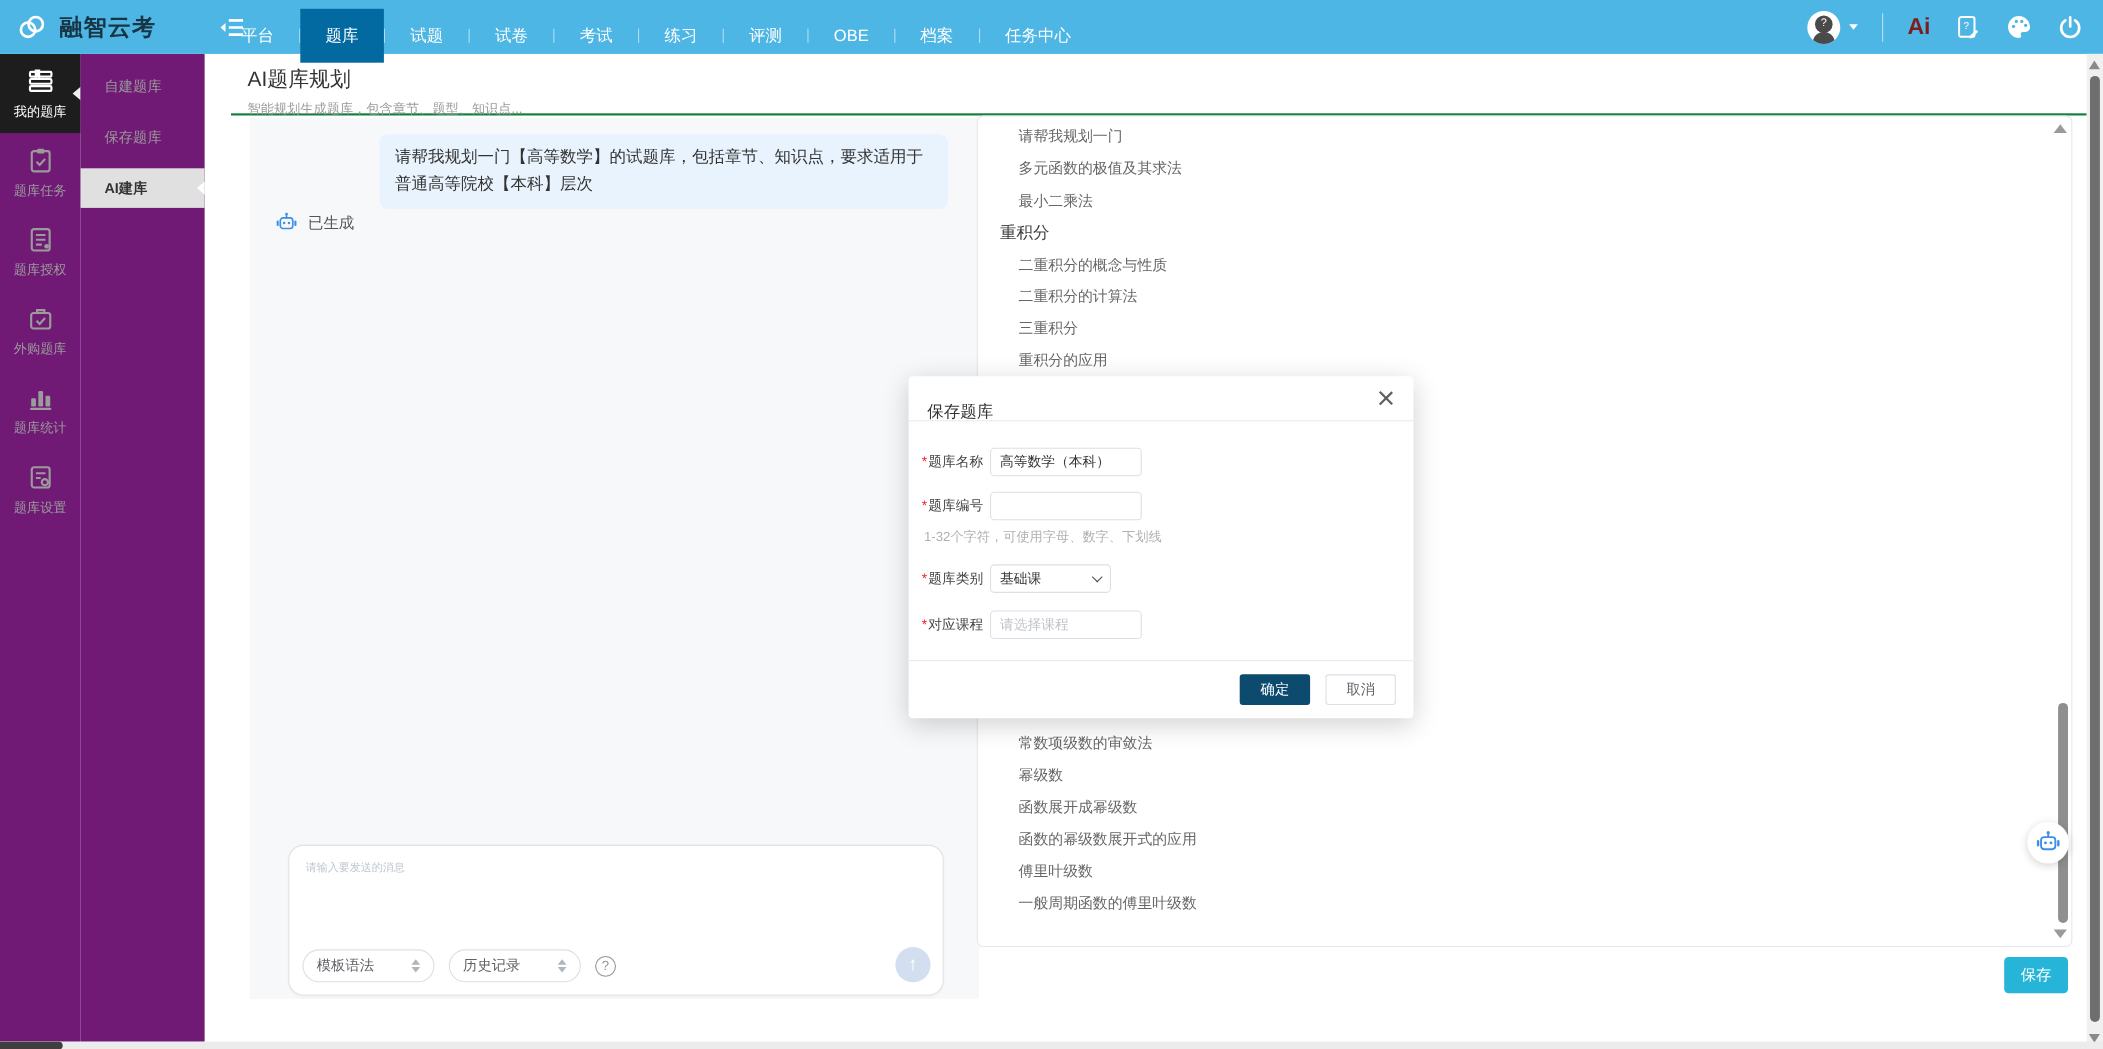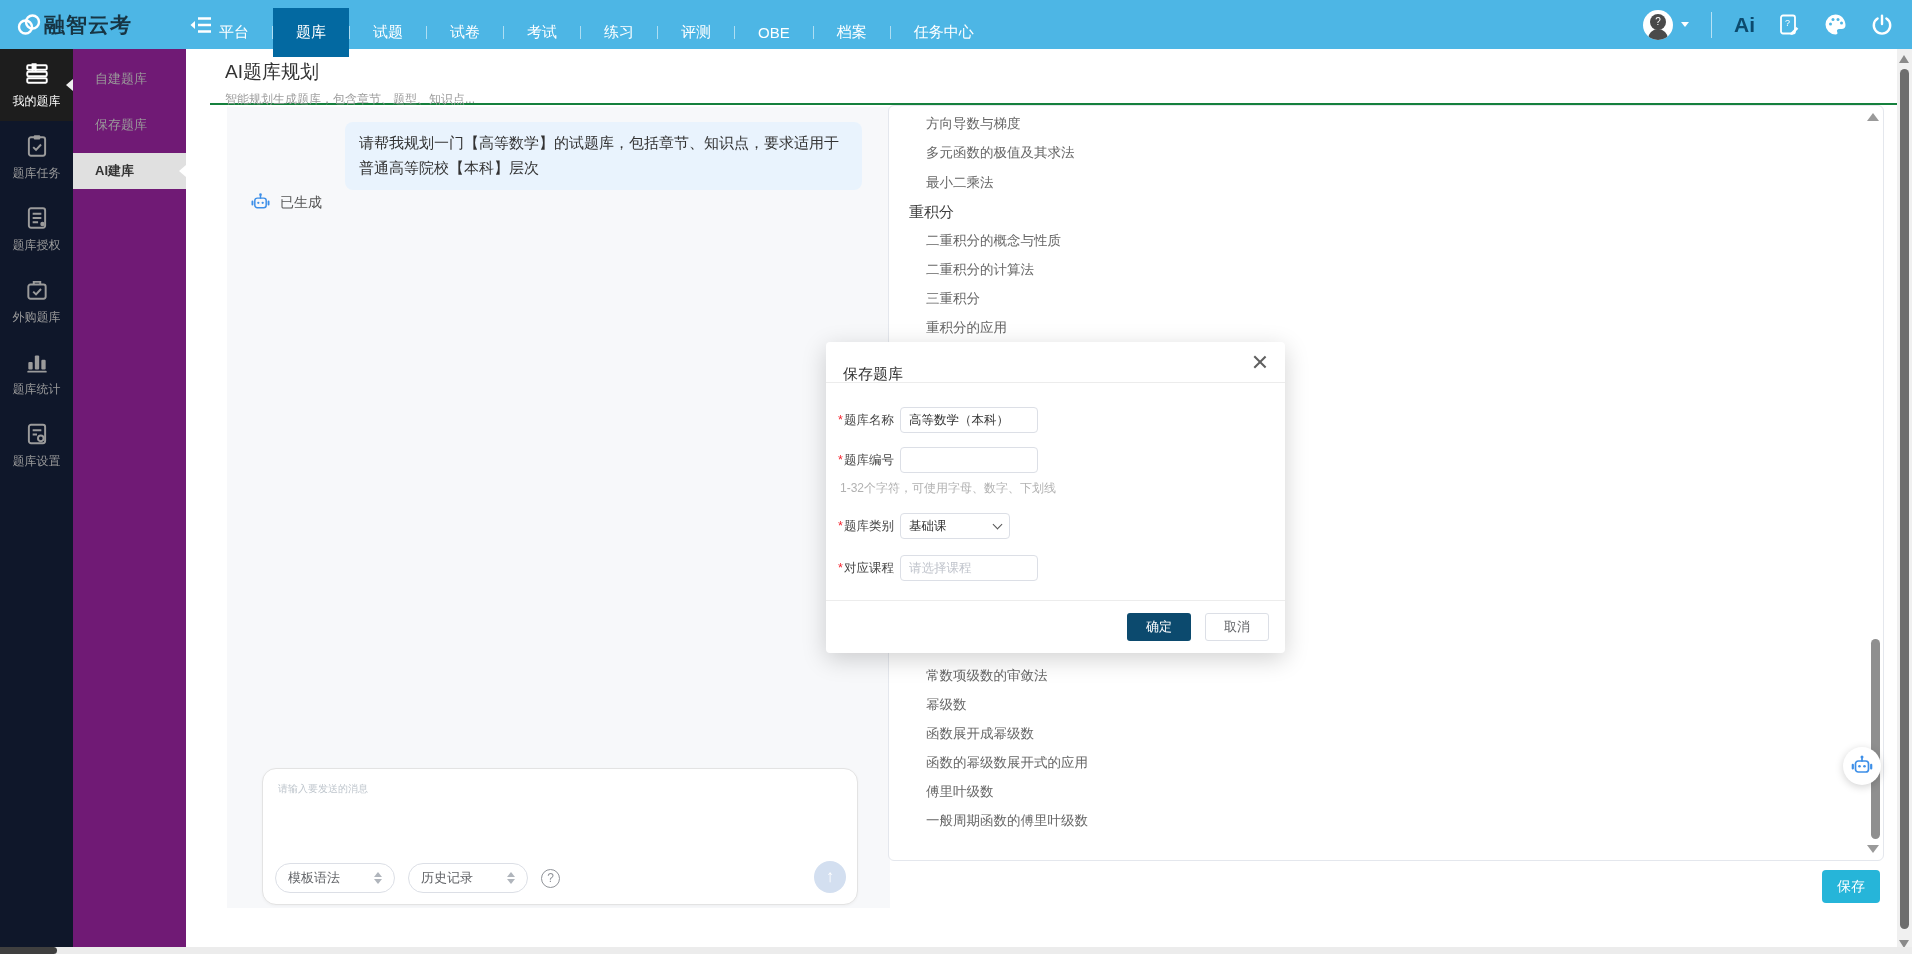--- a/index.html
+++ b/index.html
@@ -1,39 +1,39 @@
 <!DOCTYPE html>
 <html><head>
 <meta charset="utf-8">
 <style>
   * { margin:0; padding:0; box-sizing:border-box; }
   html,body { width:1912px; height:954px; overflow:hidden; font-family:"Liberation Sans","DejaVu Sans",sans-serif; background:#fff; }
   body { position:relative; }
 
   
   .navbar { position:absolute; left:0; top:0; width:1912px; height:49px; background:#4db6e5; display:flex; align-items:center; z-index:30; }
-  .brand { display:flex; align-items:center; padding-left:14px; }
+  .brand { display:flex; align-items:center; gap:10px; padding-left:14px; }
   .brand-title { font-size:21px; font-weight:bold; color:#173544; letter-spacing:1px; }
   .collapse-btn { margin-left:58px; cursor:pointer; display:flex; align-items:center; }
   .nav-menu { position:absolute; left:196px; top:0; height:65px; display:flex; align-items:center; }
   .nav-item { position:relative; height:49px; display:flex; align-items:center; padding:0 23px; color:#fff; font-size:15px; cursor:pointer; white-space:nowrap; }
   .nav-item.active { background:#0369a1; }
   .nav-sep { width:1px; height:13px; background:rgba(255,255,255,.55); }
   .nav-right { position:absolute; right:18px; top:0; height:49px; display:flex; align-items:center; gap:22px; }
   .avatar-wrap { display:flex; align-items:center; gap:8px; cursor:pointer; }
   .avatar { width:30px; height:30px; border-radius:50%; background:#fff; position:relative; overflow:hidden; }
   .avatar .head { position:absolute; left:7px; top:4px; width:16px; height:16px; border-radius:50%; background:#4a4a4a; color:#fff; font-size:10px; text-align:center; line-height:16px; }
   .avatar .body { position:absolute; left:5px; top:19px; width:20px; height:12px; border-radius:10px 10px 0 0; background:#4a4a4a; }
   .caret-down { width:0; height:0; border-left:4px solid transparent; border-right:4px solid transparent; border-top:5px solid #fff; }
   .nav-divider { width:1px; height:26px; background:rgba(255,255,255,.6); }
-  .ai-text { color:#0c4a6e; font-size:21px; font-weight:bold; cursor:pointer; }
+  .ai-text { color:#7f1d1d; font-size:21px; font-weight:bold; cursor:pointer; }
   .icon-btn { cursor:pointer; display:flex; align-items:center; }
 
   
-  .sidebar { position:absolute; left:0; top:49px; width:73px; height:898px; background:#0f172a; z-index:20; }
+  .sidebar { position:absolute; left:0; top:49px; width:73px; height:898px; background:#701a75; z-index:20; }
   .side-item { position:relative; width:73px; height:72px; display:flex; flex-direction:column; align-items:center; justify-content:center; gap:6px; color:#9b9b9b; cursor:pointer; }
   .side-item .lbl { font-size:12px; }
   .side-item.active { background:#1d1d1d; color:#fff; }
   .side-item.active::after { content:""; position:absolute; right:0; top:50%; margin-top:-6px; border-top:6px solid transparent; border-bottom:6px solid transparent; border-right:7px solid #efefef; }
 
   
   .subsidebar { position:absolute; left:73px; top:49px; width:113px; height:898px; background:#701a75; z-index:19; }
   .sub-item { position:relative; height:36px; line-height:36px; padding-left:22px; font-size:13px; color:#9a9a9a; cursor:pointer; margin-top:10px; }
   .sub-item:first-child { margin-top:12px; }
   .sub-item.active { background:#e0e0e0; color:#333; font-weight:bold; }
@@ -289,21 +289,21 @@
               <i class="d"></i>
             </span>
         </div>
         <div class="help-circle">?</div>
       </div>
       <div class="send-btn">↑</div>
     </div>
   </div>
 
   <div class="panel">
-    <div class="o-row" style="top:3px">方向导数与梯度</div>
+    <div class="o-row" style="top:3px">请帮我规划一门</div>
     <div class="o-row" style="top:32px">多元函数的极值及其求法</div>
     <div class="o-row" style="top:62px">最小二乘法</div>
     <div class="o-row lvl1" style="top:91px">重积分</div>
     <div class="o-row" style="top:120px">二重积分的概念与性质</div>
     <div class="o-row" style="top:149px">二重积分的计算法</div>
     <div class="o-row" style="top:178px">三重积分</div>
     <div class="o-row" style="top:207px">重积分的应用</div>
 
     <div class="o-row" style="top:555px">常数项级数的审敛法</div>
     <div class="o-row" style="top:584px">幂级数</div>

